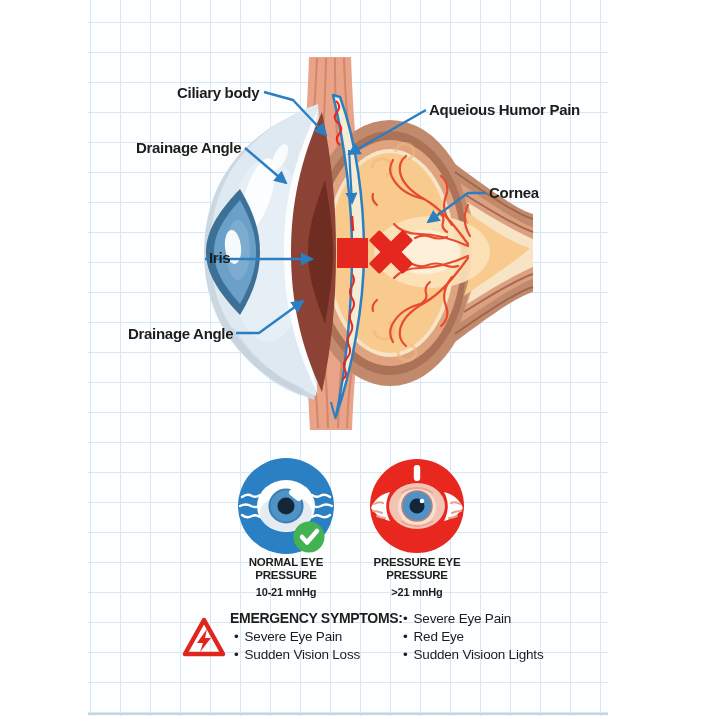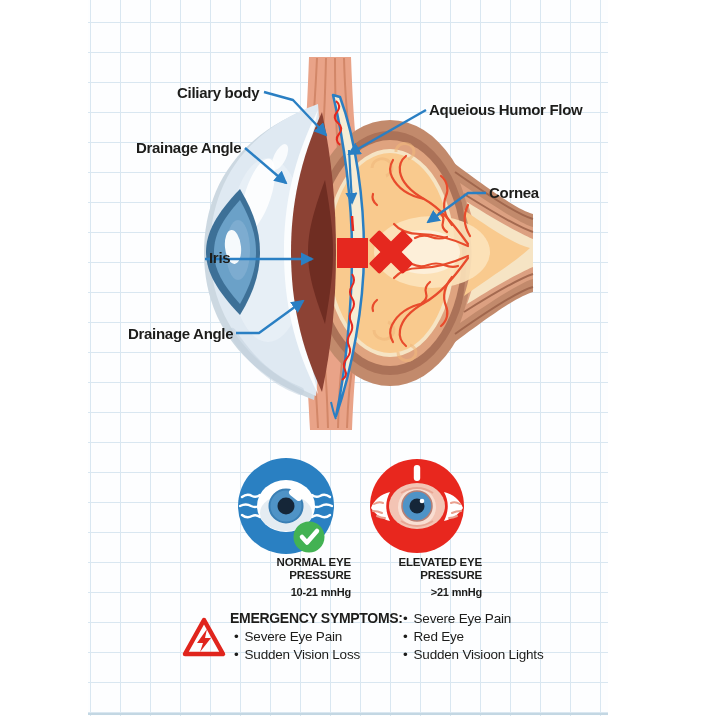--- a/index.html
+++ b/index.html
@@ -5,21 +5,21 @@
   html,body{margin:0;padding:0;background:#ffffff;}
   .stage{position:relative;width:608px;height:716px;background:#ffffff;overflow:hidden;
          font-family:"Liberation Sans",sans-serif;color:#1d1d1b;}
   .paper{position:absolute;left:88px;top:0;width:537px;height:716px;background-color:#fdfeff;
          background-image:linear-gradient(#d9e7f1 1px,transparent 1px),
                           linear-gradient(90deg,#d9e7f1 1px,transparent 1px);
          background-size:30px 30px,30px 30px;background-position:2px 22px,2px 22px;}
   .paper-edge{position:absolute;left:88px;bottom:1px;width:537px;height:2px;background:#c3d7e3;}
   svg.art{position:absolute;left:0;top:0;}
   .lbl{position:absolute;font-size:15px;font-weight:700;letter-spacing:-0.3px;white-space:nowrap;color:#1d1d1b;}
-  .cap{position:absolute;width:130px;text-align:right;font-weight:700;}
+  .cap{position:absolute;width:130px;text-align:center;font-weight:700;}
   .cap .l1,.cap .l2{font-size:11.5px;line-height:13px;letter-spacing:-0.2px;}
   .cap .val{font-size:11px;line-height:14px;margin-top:3px;letter-spacing:-0.2px;}
   .em-head{position:absolute;font-size:14px;font-weight:700;letter-spacing:-0.3px;white-space:nowrap;}
   .em-list{position:absolute;font-size:13.5px;letter-spacing:-0.2px;}
   .em-list .row{line-height:18px;white-space:nowrap;}
   .em-list .b{margin-right:6px;}
 </style>
 </head>
 <body>
 
@@ -194,32 +194,32 @@
     </g>
 
     <g transform="translate(204,640)">
       <path d="M0,-20 L19,14 L-19,14 Z" fill="none" stroke="#e0251d" stroke-width="4.5" stroke-linejoin="round"></path>
       <path d="M3,-11 L-7,3 L-1,3 L-4,12 L7,-2 L1,-2 Z" fill="#e0251d"></path>
     </g>
   </svg>
 
   <div class="lbl" style="left:177px;top:84px;">Ciliary body</div>
   <div class="lbl" style="left:136px;top:139px;">Drainage Angle</div>
-  <div class="lbl" style="left:429px;top:101px;">Aqueious Humor Flow</div>
+  <div class="lbl" style="left:429px;top:101px;">Aqueious Humor Pain</div>
   <div class="lbl" style="left:489px;top:184px;">Cornea</div>
   <div class="lbl" style="left:177px;top:249px;margin-left:32px;">Iris</div>
   <div class="lbl" style="left:128px;top:325px;">Drainage Angle</div>
 
   <div class="cap" style="left:221px;top:556px;">
     <div class="l1">NORMAL EYE</div>
     <div class="l2">PRESSURE</div>
     <div class="val">10-21 mnHg</div>
   </div>
   <div class="cap" style="left:352px;top:556px;">
-    <div class="l1">ELEVATED EYE</div>
+    <div class="l1">PRESSURE EYE</div>
     <div class="l2">PRESSURE</div>
     <div class="val">&gt;21 mnHg</div>
   </div>
 
   <div class="em-head" style="left:230px;top:610px;">EMERGENCY SYMPTOMS:</div>
   <div class="em-list" style="left:234px;top:628px;">
     <div class="row"><span class="b">•</span><span>Severe Eye Pain</span></div>
     <div class="row"><span class="b">•</span><span>Sudden Vision Loss</span></div>
   </div>
   <div class="em-list" style="left:403px;top:610px;">

